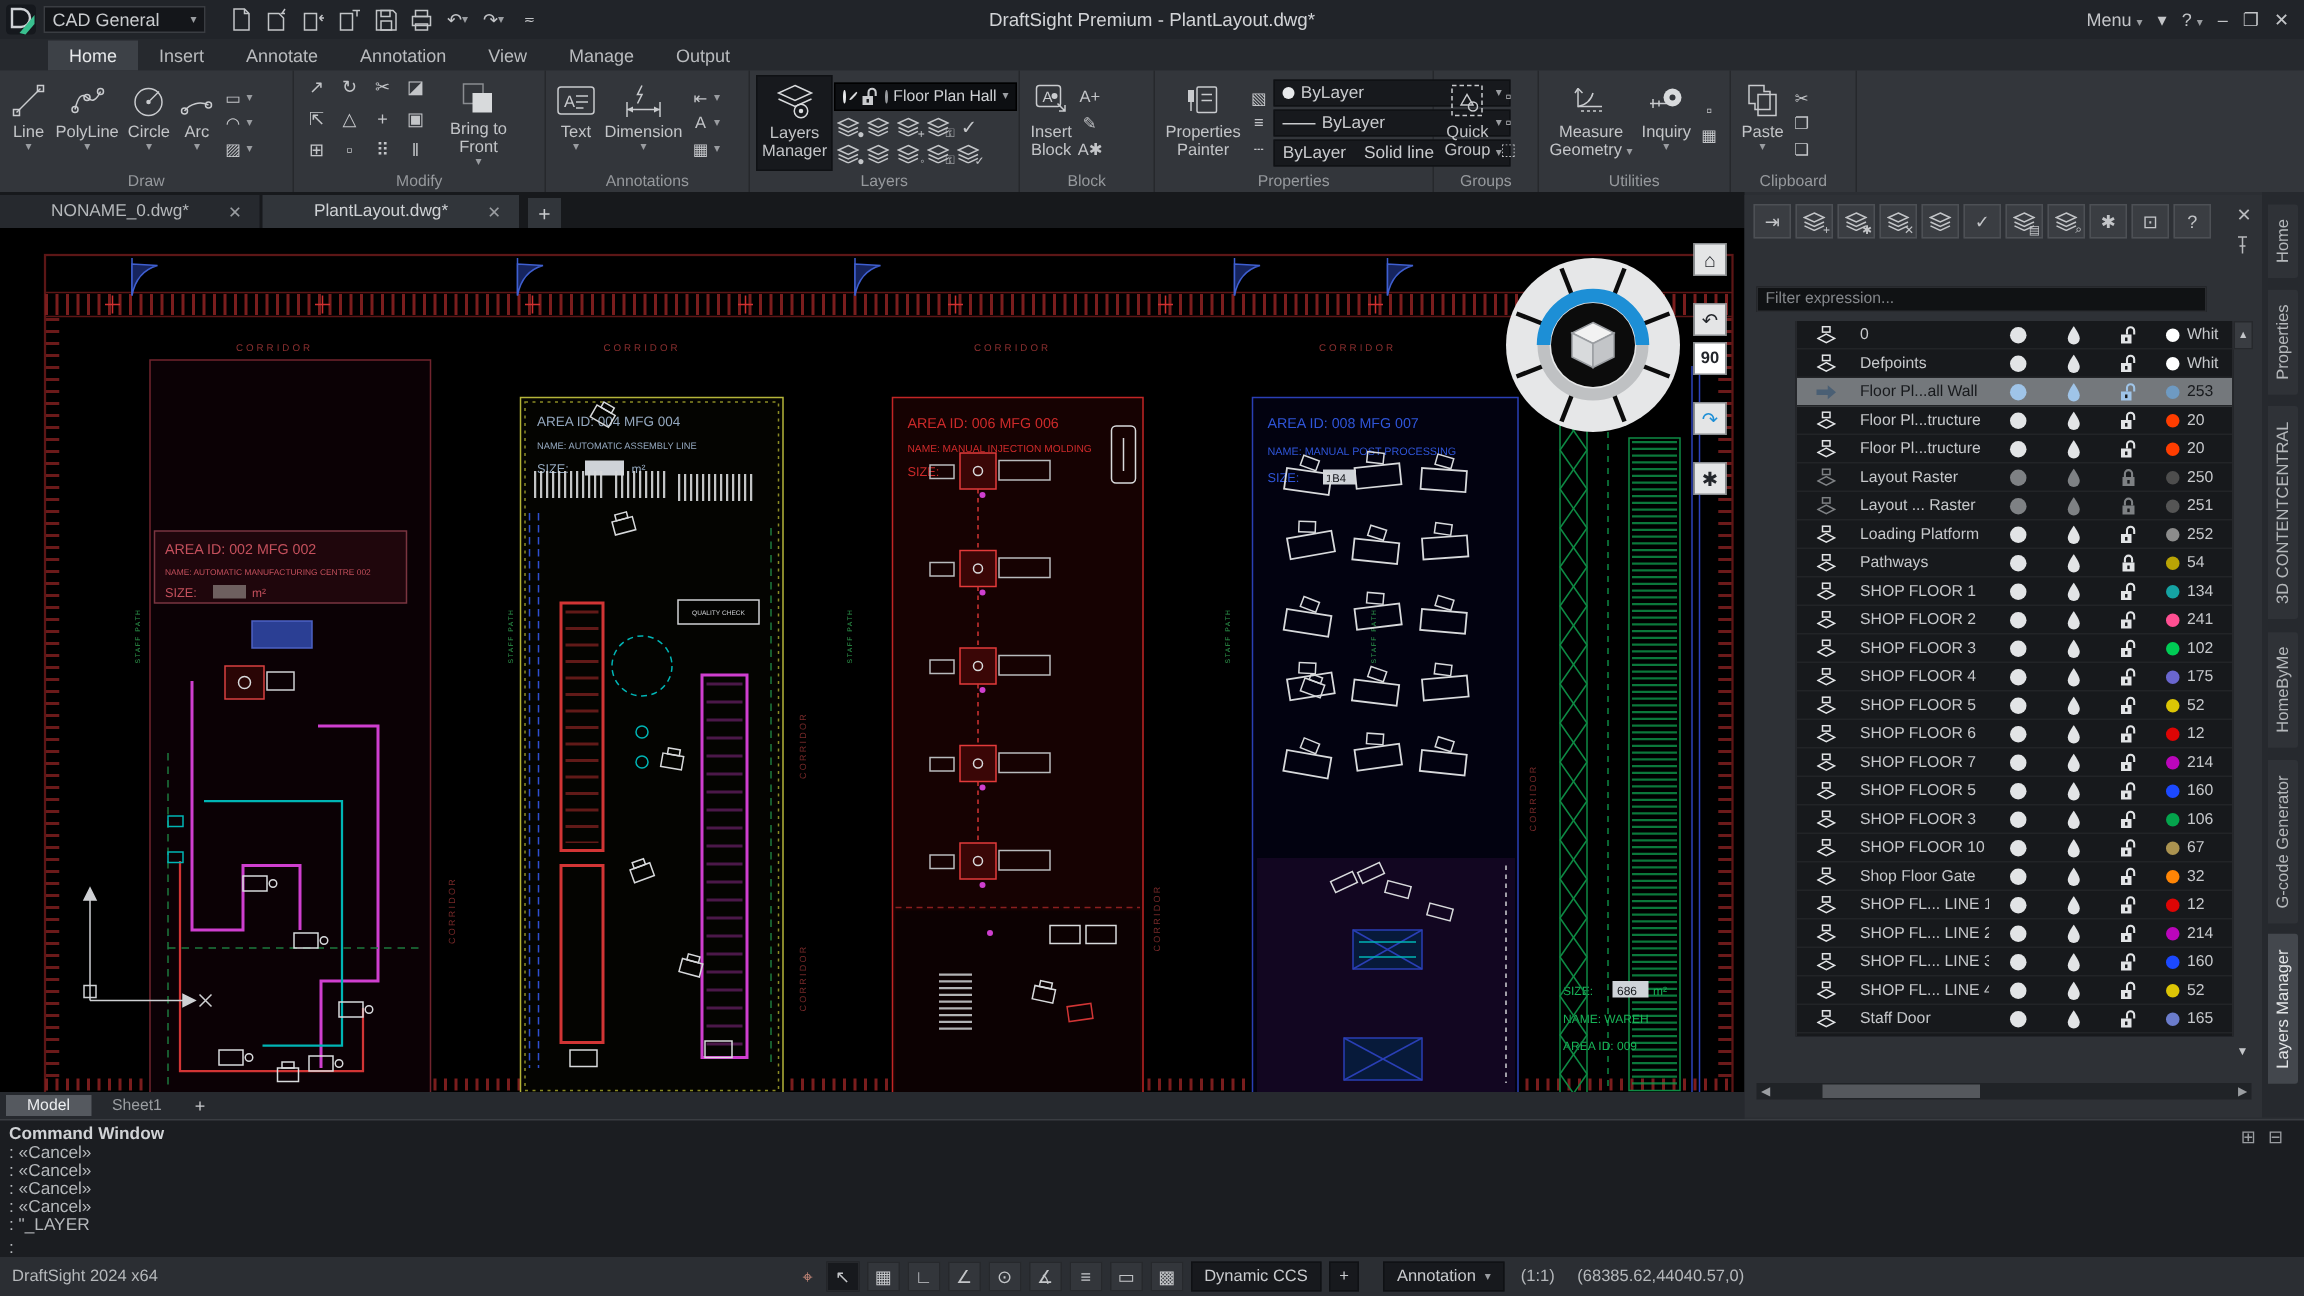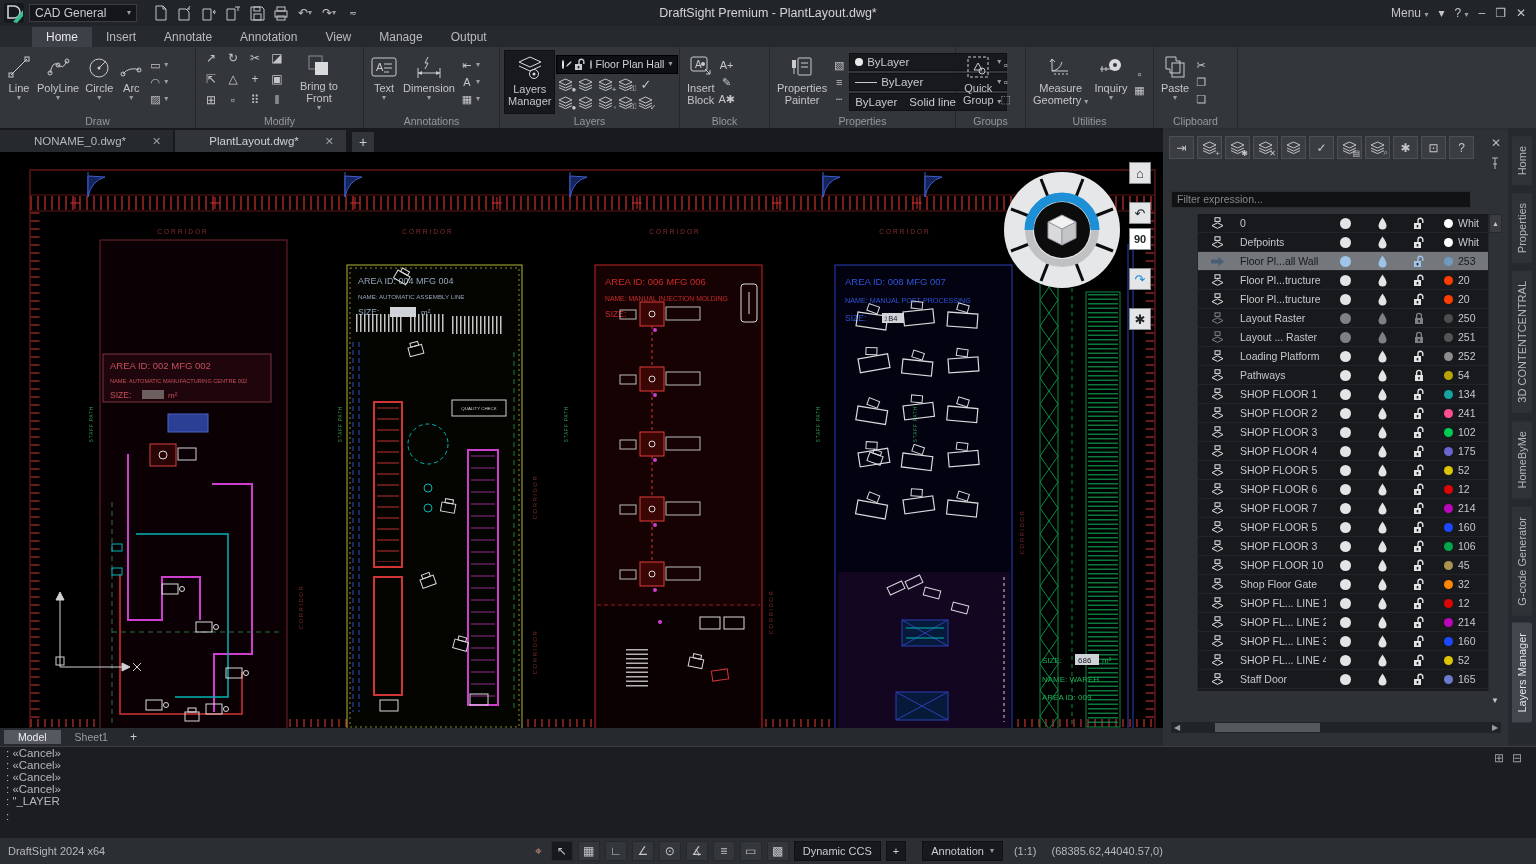--- a/index.html
+++ b/index.html
@@ -1622,21 +1622,21 @@
             </div>
             <div class="lcell" style="width:38px;">
               <svg width="12" height="13" viewBox="0 0 12 13">
                 <rect x="1" y="6" width="7" height="6" fill="#e2e4e6"></rect>
                 <path d="M5 6 V3.6 a2.4 2.4 0 0 1 4.8 0 V6" fill="none" stroke="#e2e4e6" stroke-width="1.4"></path>
                 <rect x="3.7" y="8" width="1.6" height="2.4" fill="#17191c"></rect>
               </svg>
             </div>
             <div class="lcell" style="width:50px;justify-content:flex-start;padding-left:6px;">
               <span class="dot" style="width:9px;height:9px;background:#ab9350;"></span>
-              <span class="lnum">45</span>
+              <span class="lnum">67</span>
             </div>
           </div>
           <div class="lrow">
             <div class="lcell" style="width:38px;">
               <svg width="13" height="13" viewBox="0 0 13 13">
                 <rect x="4" y="0.8" width="5" height="3.6" fill="none" stroke="#e2e4e6"></rect>
                 <path d="M1 8.6 L6.5 5.8 L12 8.6 L6.5 11.4 Z" fill="none" stroke="#e2e4e6"></path>
               </svg>
             </div>
             <div class="lcell name" style="width:90px;">Shop Floor Gate</div>
@@ -1822,20 +1822,21 @@
       <div class="vtab active">Layers Manager</div>
     </div>
 
   <div id="sheetbar">
     <div class="stab active">Model</div>
     <div class="stab">Sheet1</div>
     <div class="splus">+</div>
   </div>
 
   <div id="cmdwin">
+    <div id="cmd-title">Command Window</div>
     <div id="cmd-lines">
         <div class="cmdline">: «Cancel»</div>
         <div class="cmdline">: «Cancel»</div>
         <div class="cmdline">: «Cancel»</div>
         <div class="cmdline">: «Cancel»</div>
         <div class="cmdline">: "_LAYER</div>
       </div>
     <div id="cmd-prompt">:</div>
     <div id="cmd-icons">
       <span>⊞</span>

